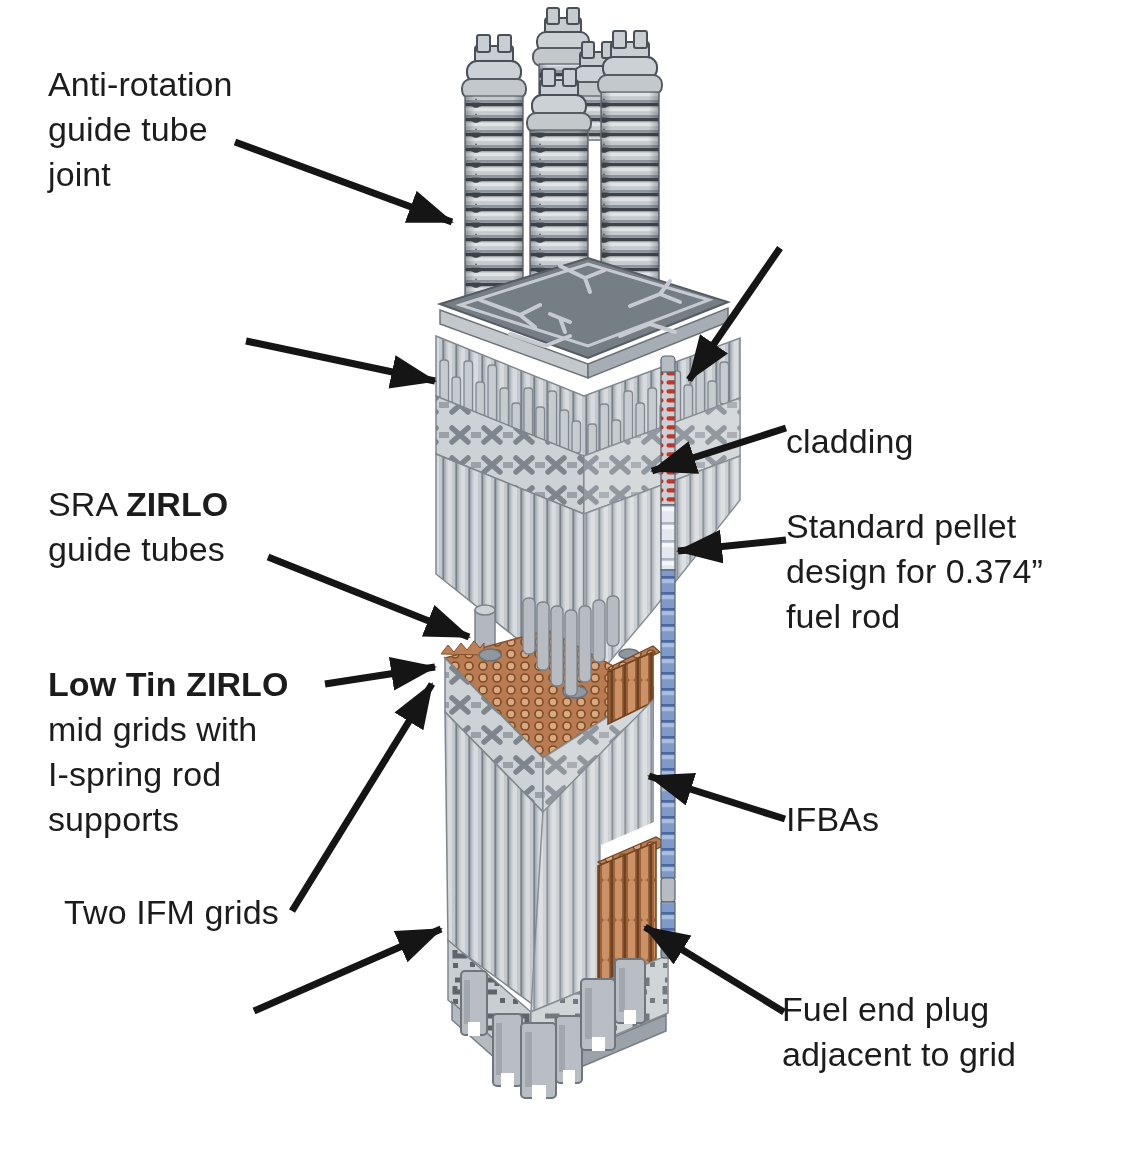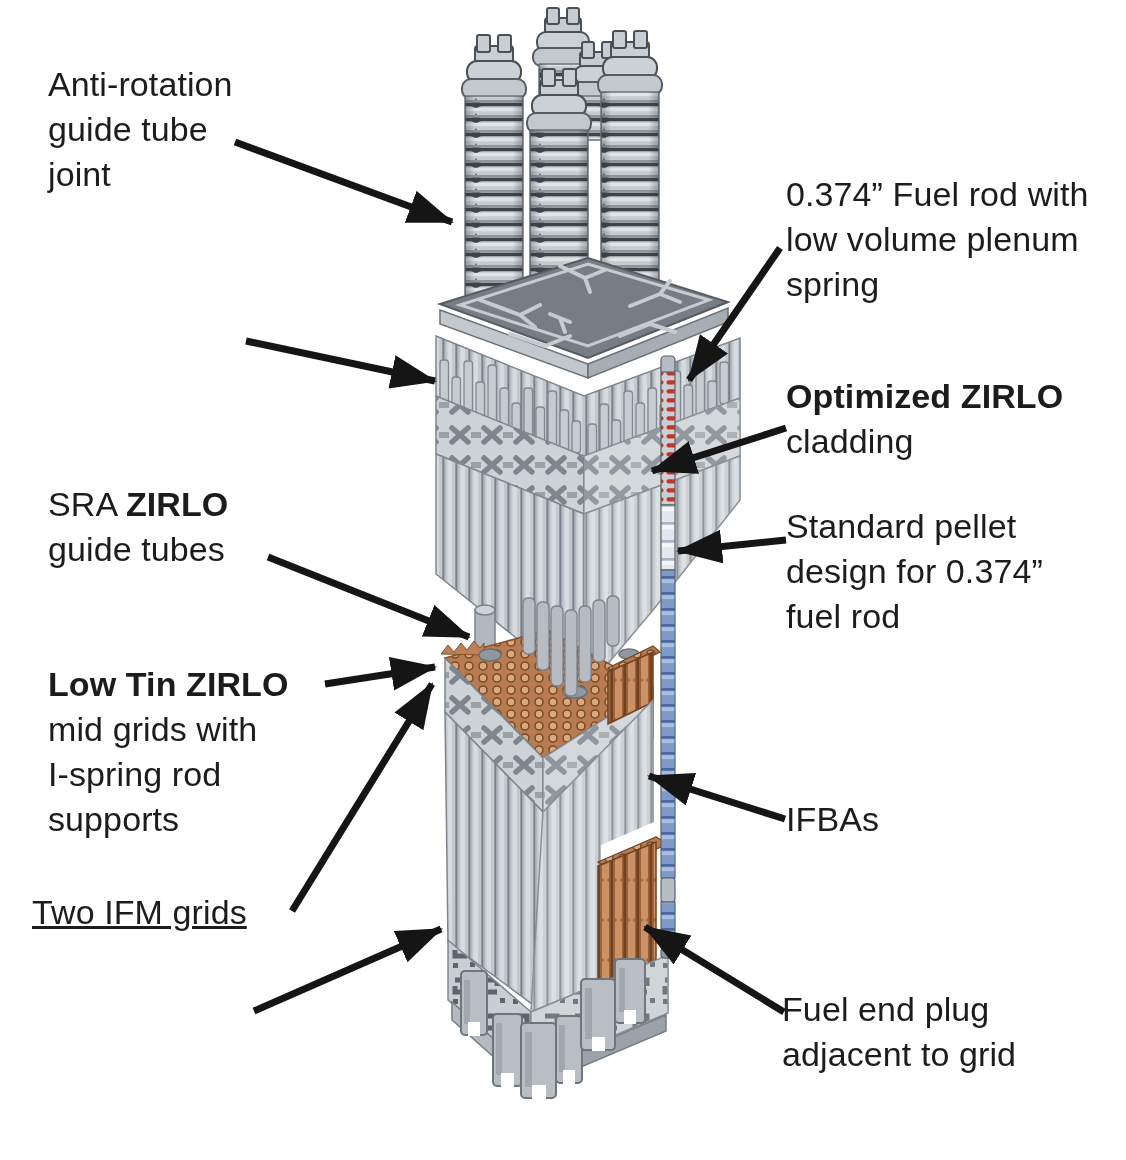--- a/index.html
+++ b/index.html
@@ -297,28 +297,25 @@
 
 
 <div class="callout" style="left:20px;top:482px;"><span>SRA </span><b>ZIRLO</b><span>
 guide tubes</span></div>
 
 <div class="callout" style="left:20px;top:662px;"><span></span><b>Low Tin ZIRLO</b><span>
 mid grids with
 I-spring rod
 supports</span></div>
 
-<div class="callout" style="left:4px;top:890px;text-decoration:underline;"><span>Two IFM grids</span><b></b><span></span></div>
-
-
-<div class="callout" style="left:758px;top:172px;"><span>0.374” Fuel rod with
-low volume plenum
-spring</span><b></b><span></span></div>
-
-<div class="callout" style="left:758px;top:374px;"><span></span><b>Optimized ZIRLO</b><span>
+<div class="callout" style="left:36px;top:890px;"><span>Two IFM grids</span><b></b><span></span></div>
+
+
+
+<div class="callout" style="left:758px;top:374px;"><span></span><span>
 cladding</span></div>
 
 <div class="callout" style="left:758px;top:504px;"><span>Standard pellet
 design for 0.374”
 fuel rod</span><b></b><span></span></div>
 
 <div class="callout" style="left:758px;top:797px;"><span>IFBAs</span><b></b><span></span></div>
 
 <div class="callout" style="left:754px;top:987px;"><span>Fuel end plug
 adjacent to grid</span><b></b><span></span></div>

